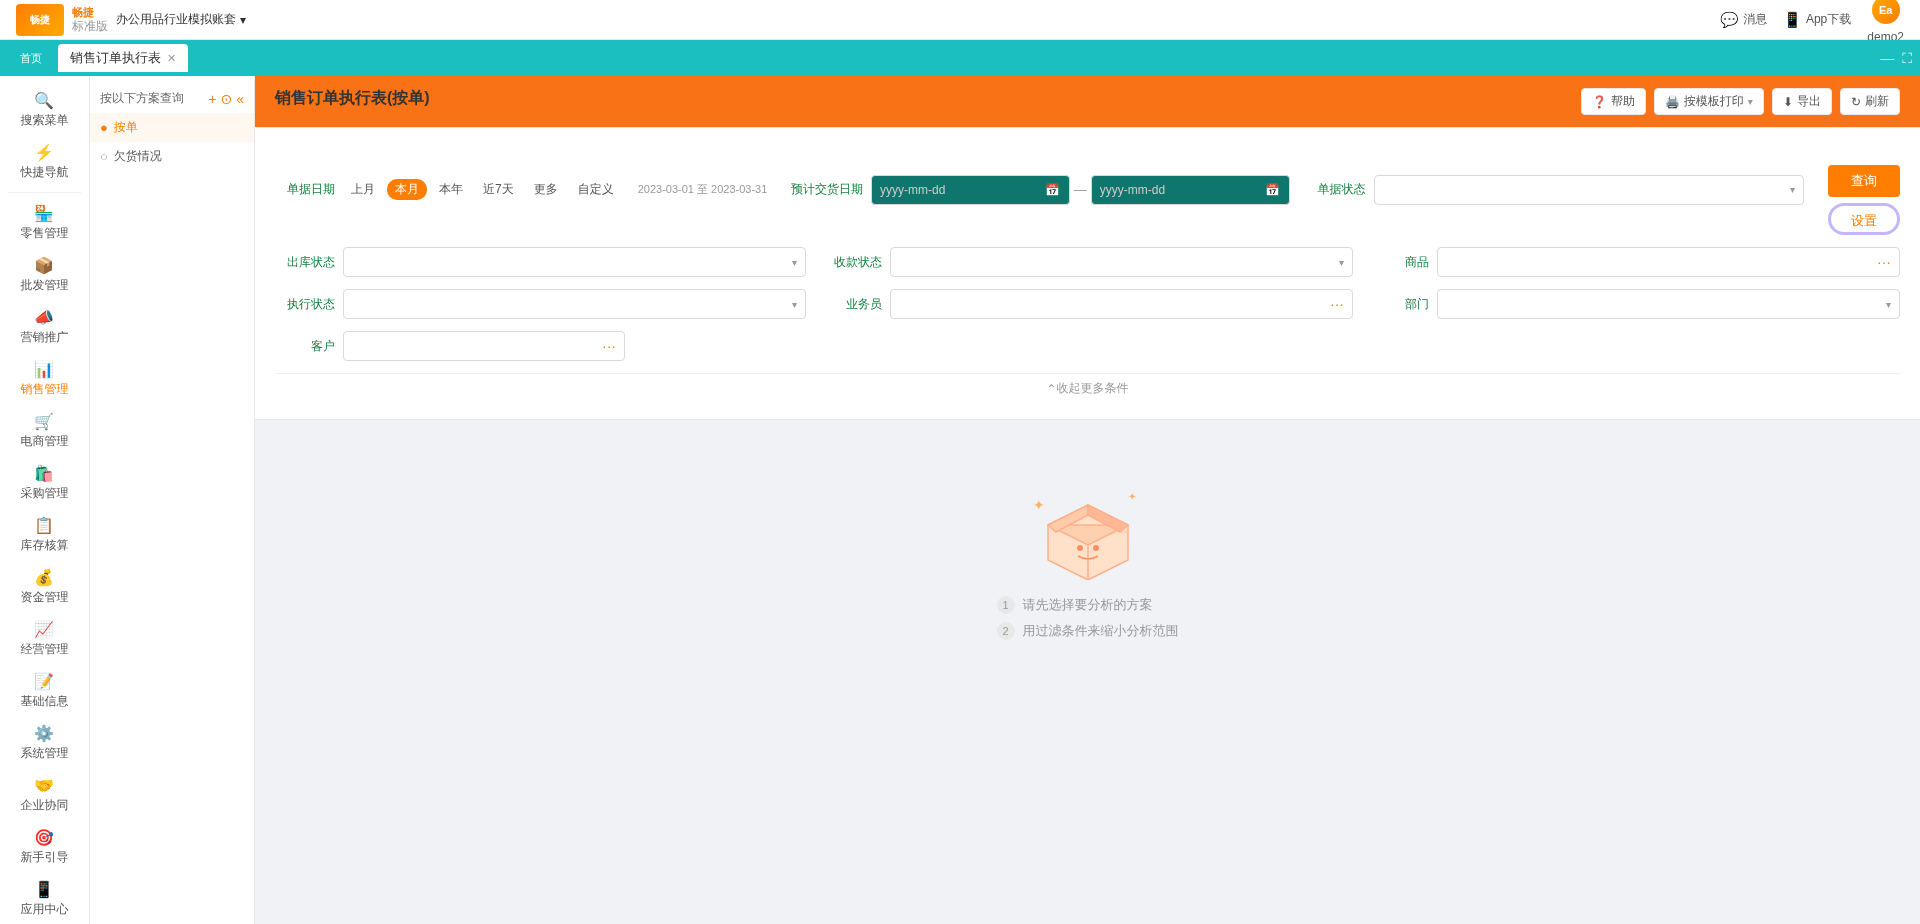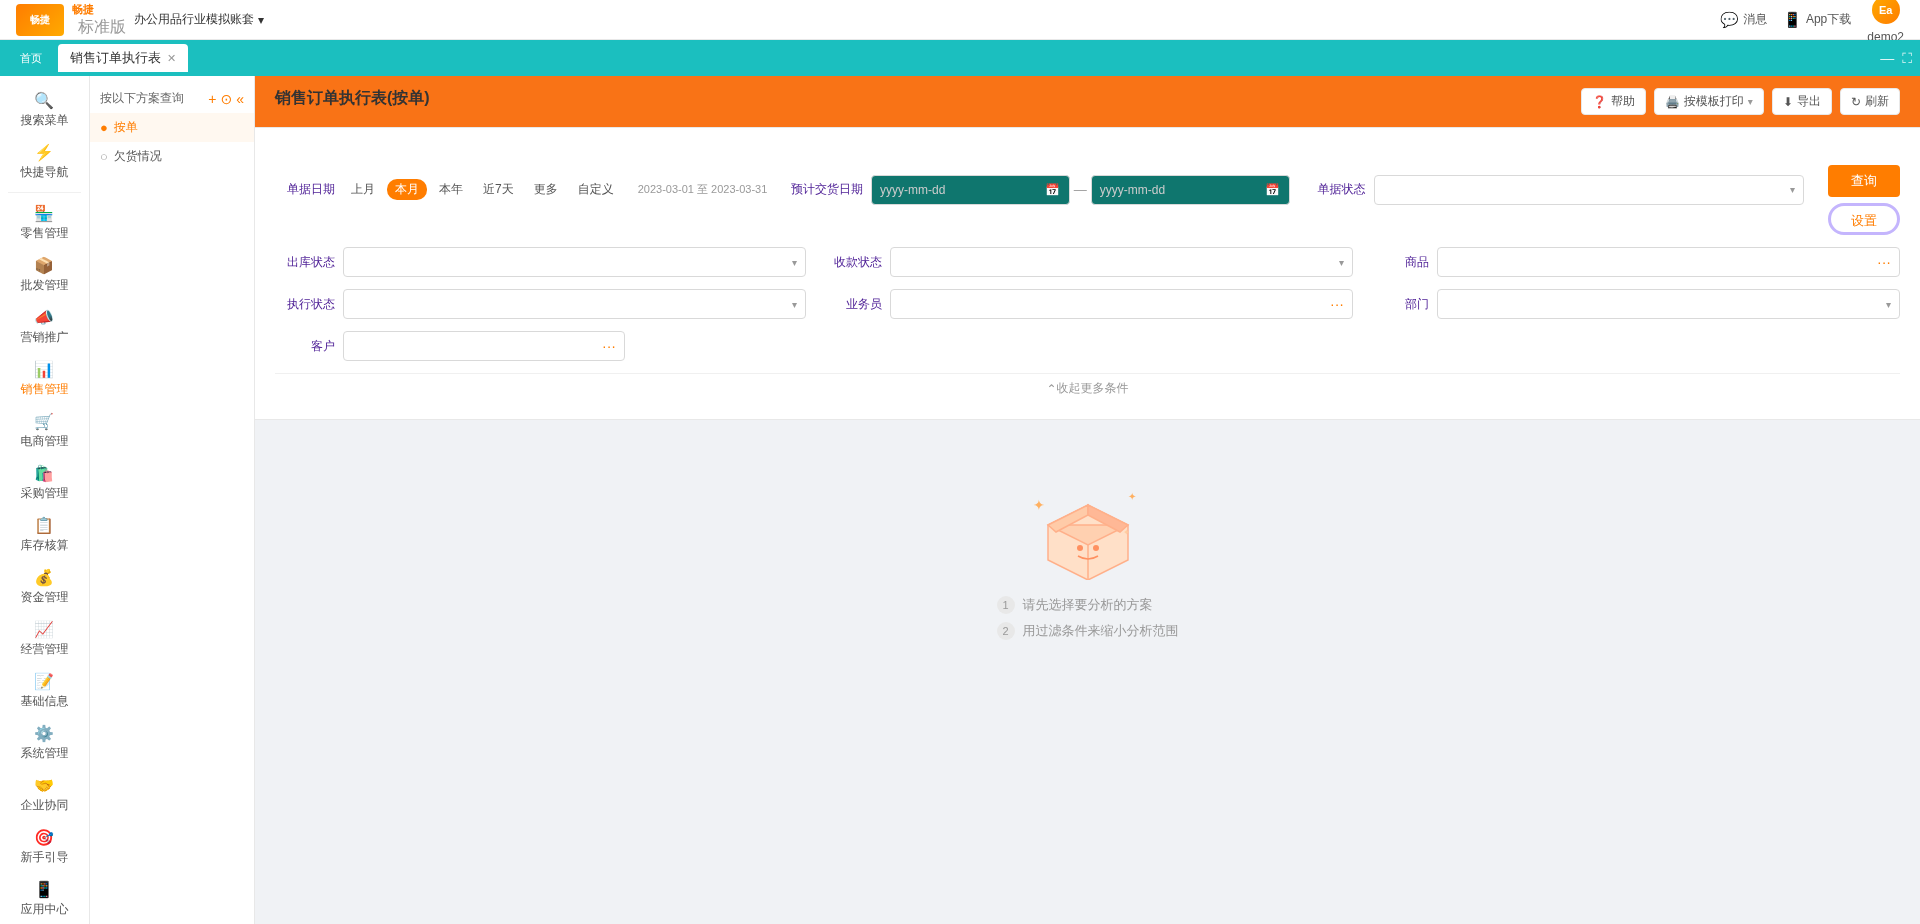--- a/index.html
+++ b/index.html
@@ -142,21 +142,21 @@
       gap: 16px;
       margin-bottom: 12px;
       flex-wrap: wrap;
     }
     .filter-row:last-child { margin-bottom: 0; }
     .filter-group {
       display: flex; align-items: center; gap: 8px;
       flex: 1;
       min-width: 280px;
     }
-    .filter-label { font-size: 12px; color: #4c1d95; white-space: nowrap; min-width: 60px; text-align: right; }
+    .filter-label { font-size: 12px; color: #15803d; white-space: nowrap; min-width: 60px; text-align: right; }
     .filter-select {
       flex: 1;
       height: 30px;
       border: 1px solid #d9d9d9;
       border-radius: 4px;
       padding: 0 8px;
       font-size: 12px;
       color: #333;
       background: #fff;
       outline: none;
@@ -274,21 +274,21 @@
 </head>
 <body>
 
 <div class="top-header">
   <div class="top-header-left">
     <div class="logo-box">
       <span>畅捷</span>
     </div>
     <div style="display:flex;flex-direction:column;line-height:1.2;">
       <span style="font-size:11px;color:#ff7d00;font-weight:bold;">畅捷</span>
-      <span style="font-size:16px;color:#999;margin-left:6px;">标准版</span>
+      <span style="font-size:12px;color:#999;">标准版</span>
     </div>
     <div class="breadcrumb-dropdown">
       <span>办公用品行业模拟账套</span>
       <span>▾</span>
     </div>
   </div>
   <div class="top-header-right">
     <div class="header-action">
       <span style="font-size:15px;">💬</span>
       <span>消息</span>

